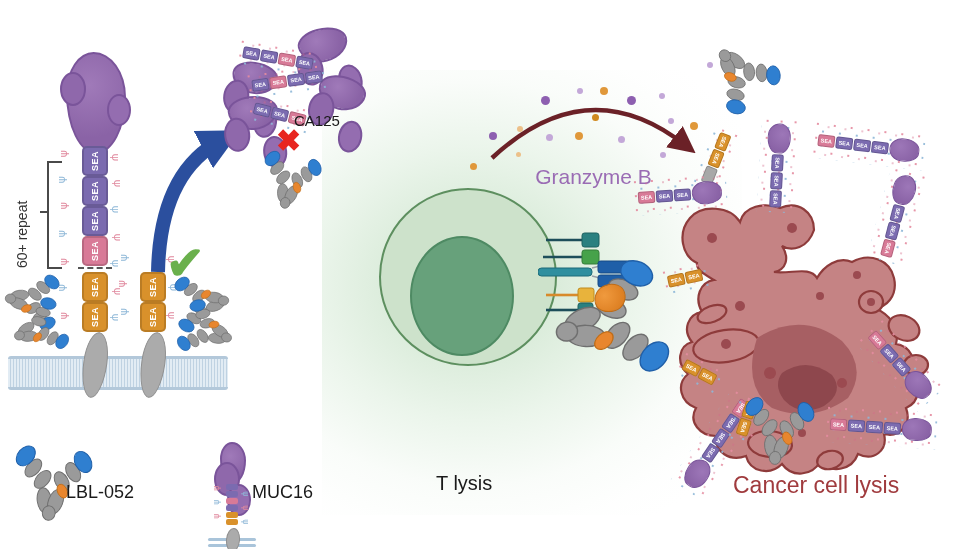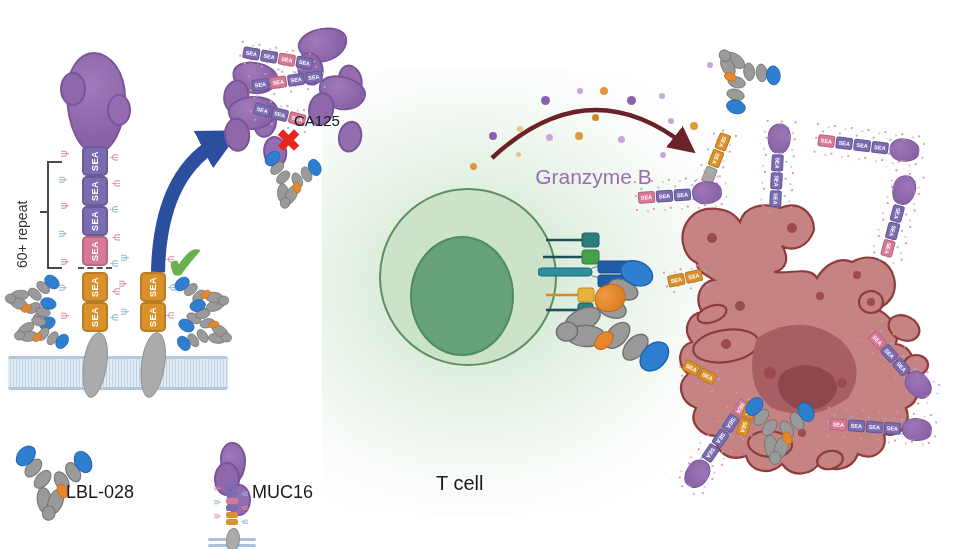--- a/index.html
+++ b/index.html
@@ -205,21 +205,21 @@
 
   <div class="lbl" style="left:294px;top:112px;font-size:15px;">CA125</div>
   <span class="cross" style="left:276px;top:126px;"></span>
   <svg class="ab" style="left:260px;top:150px;transform:rotate(12deg);" width="60" height="60" viewBox="0 0 100 100">
       <use href="#ab"></use>
     </svg>
 
   <svg class="ab" style="left:12px;top:442px;transform:rotate(6deg);" width="80" height="80" viewBox="0 0 100 100">
       <use href="#ab"></use>
     </svg>
-  <div class="lbl" style="left:66px;top:482px;font-size:18px;">LBL-028</div>
+  <div class="lbl" style="left:66px;top:482px;font-size:18px;">LBL-052</div>
 
   <div class="abs" style="left:206px;top:438px;width:60px;height:110px;">
     <div class="bighead" style="left:14px;top:4px;width:22px;height:38px;"></div>
     <div class="mini-seg" style="left:20px;top:46px;background:#7b6bb0;"></div>
     <div class="mini-seg" style="left:20px;top:53px;background:#7b6bb0;"></div>
     <div class="mini-seg" style="left:20px;top:60px;background:#d87a97;"></div>
     <div class="mini-seg" style="left:20px;top:67px;background:#7b6bb0;"></div>
     <div class="mini-seg" style="left:20px;top:74px;background:#d9912b;"></div>
     <div class="mini-seg" style="left:20px;top:81px;background:#d9912b;"></div>
     <span class="gly pk l" style="left:8px;top:46px;font-size:8px;"></span>
@@ -229,21 +229,21 @@
     <span class="gly pk l" style="left:8px;top:74px;font-size:8px;"></span>
     <span class="gly bl r" style="left:36px;top:80px;font-size:8px;"></span>
     <div class="mini-mem" style="left:2px;top:100px;width:48px;"></div>
     <div class="mini-mem" style="left:2px;top:106px;width:48px;"></div>
     <div class="mini-bean" style="left:20px;top:90px;"></div>
   </div>
   <div class="lbl" style="left:252px;top:482px;font-size:18px;">MUC16</div>
 
   <div class="tcell-body"></div>
   <div class="tcell-nucleus"></div>
-  <div class="lbl" style="left:436px;top:472px;font-size:20px;">T cell</div>
+  <div class="lbl" style="left:436px;top:472px;font-size:20px;">T lysis</div>
 
   <svg class="abs" style="left:538px;top:230px;" width="125" height="88">
     <line x1="8" y1="10" x2="44" y2="10" stroke="#1d4e5a" stroke-width="2.6"></line>
     <rect x="44" y="3" width="17" height="14" rx="2.5" fill="#2a8080" stroke="#1d6060" stroke-width="1"></rect>
     <line x1="5" y1="27" x2="44" y2="27" stroke="#1d4e5a" stroke-width="2.6"></line>
     <rect x="44" y="20" width="17" height="14" rx="2.5" fill="#46a24a" stroke="#337c38" stroke-width="1"></rect>
     <rect x="0" y="38" width="54" height="8" rx="3.5" fill="#2f8f9f" stroke="#1d6b78" stroke-width="1"></rect>
     <line x1="54" y1="38" x2="62" y2="36" stroke="#9aa0a6" stroke-width="1.6"></line>
     <line x1="54" y1="46" x2="62" y2="48" stroke="#9aa0a6" stroke-width="1.6"></line>
     <rect x="60" y="31" width="36" height="12" rx="2.5" fill="#1f5fa8" stroke="#164a85" stroke-width="1"></rect>
@@ -317,20 +317,21 @@
         <circle cx="168" cy="118" r="4"></circle>
         <circle cx="118" cy="195" r="6"></circle>
       <circle cx="190" cy="205" r="5"></circle>
         <circle cx="222" cy="160" r="4"></circle>
         <circle cx="74" cy="166" r="5"></circle>
       <circle cx="219" cy="124" r="4"></circle>
         <circle cx="150" cy="255" r="4"></circle>
         <circle cx="95" cy="235" r="4"></circle>
     </g>
   </svg>
+  <div class="lbl lysis" style="left:733px;top:472px;">Cancer cell lysis</div>
 
   <div class="frag" style="left:726px;top:128px;transform:rotate(112deg);">
     <span class="sb o">SEA</span>
     <span class="sb o">SEA</span>
     <span class="sb gy"></span>
   </div>
   <div class="frag" style="left:780px;top:112px;transform:rotate(93deg);">
     <span class="fh"></span>
     <span class="sb p">SEA</span>
     <span class="sb p">SEA</span>

